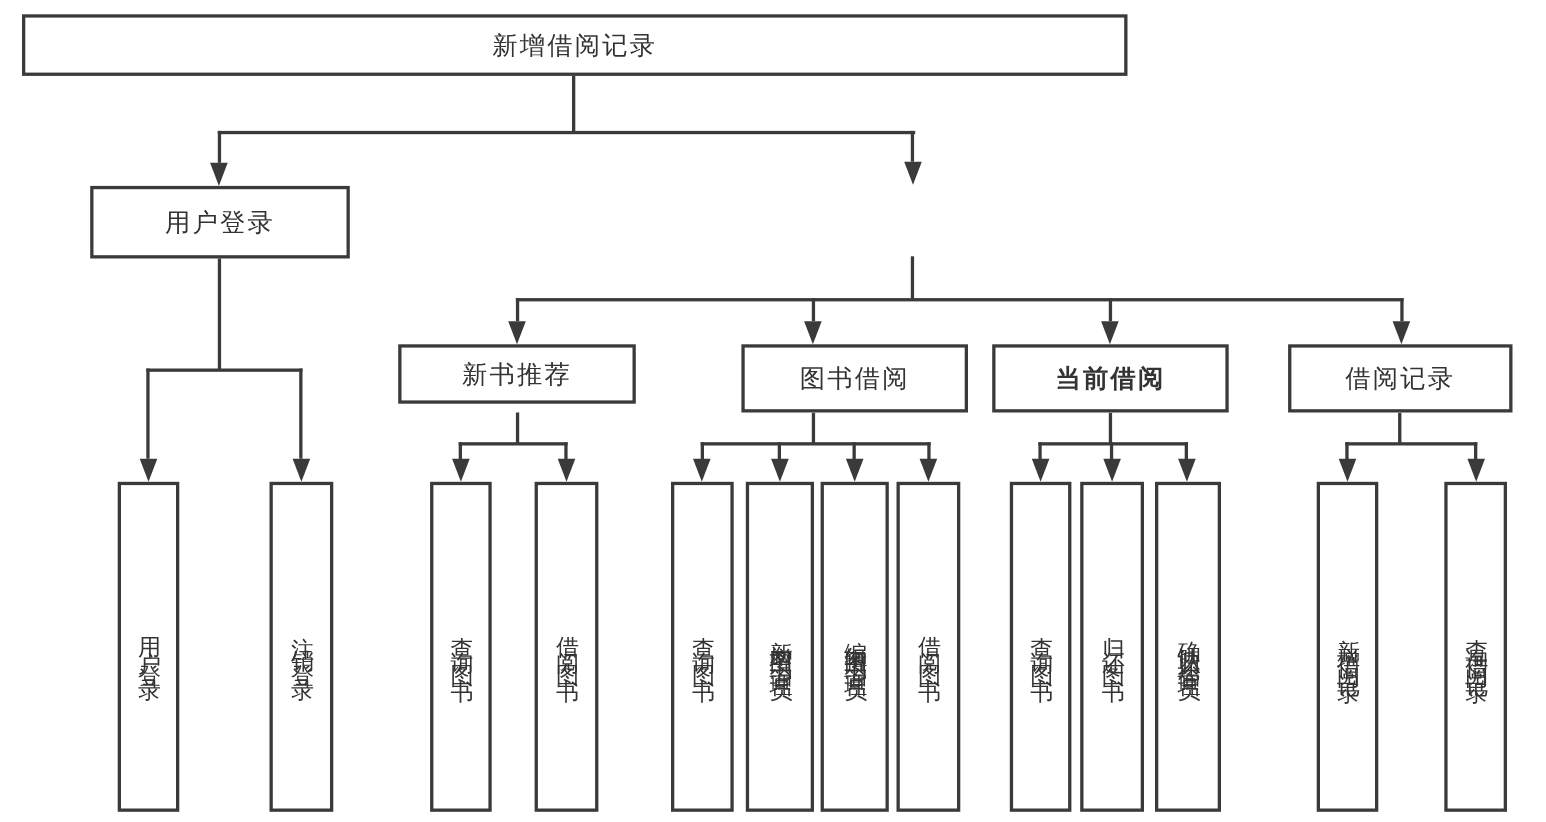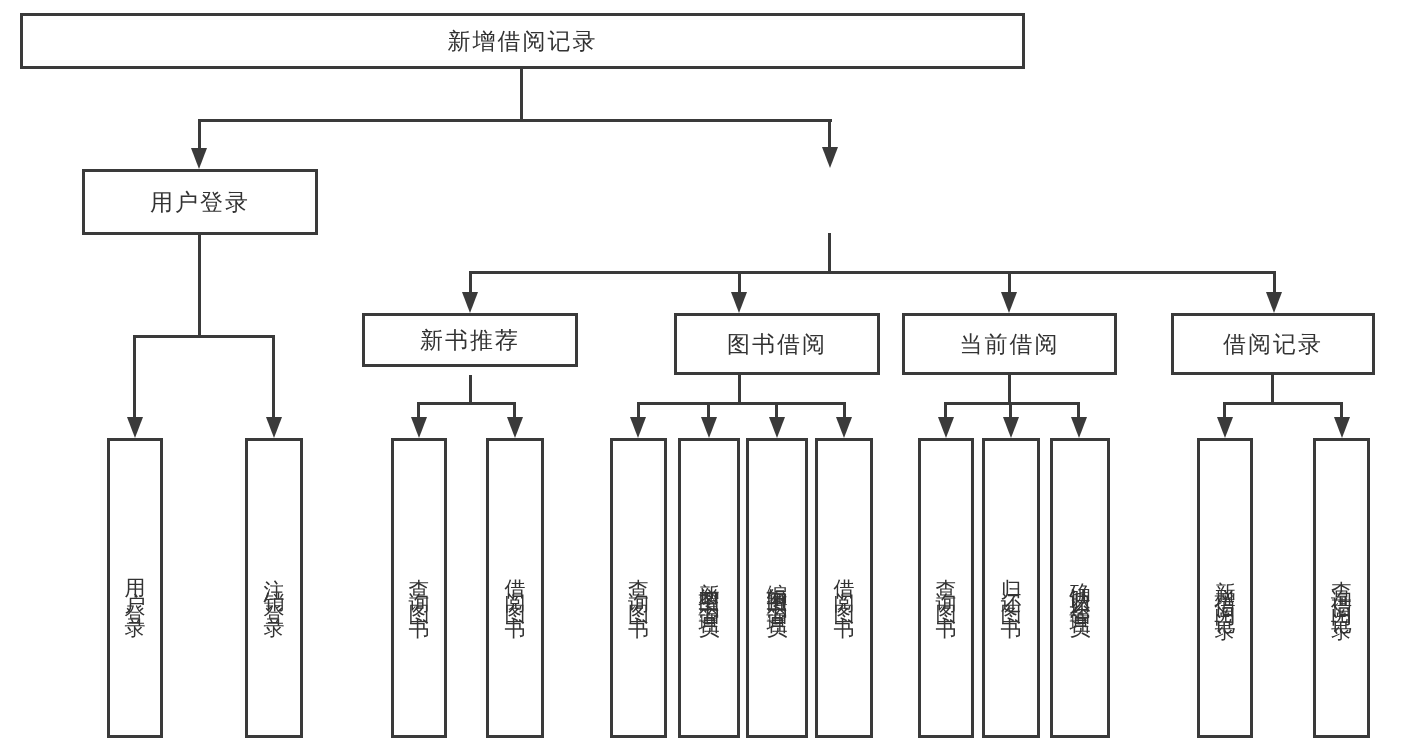--- a/index.html
+++ b/index.html
@@ -71,21 +71,21 @@
 
   <div class="hnode" style="left:20px;top:13px;width:1005px;height:56px;">新增借阅记录</div>
 
   <div class="hnode" style="left:82px;top:169px;width:236px;height:66px;">用户登录</div>
 
 
   <div class="hnode" style="left:362px;top:313px;width:216px;height:54px;">新书推荐</div>
 
   <div class="hnode" style="left:632px;top:313px;width:206px;height:62px;margin-left:42px;">图书借阅</div>
 
-  <div class="hnode" style="left:902px;top:313px;width:215px;height:62px;">当前借阅</div>
+  <div class="hnode" style="left:902px;top:313px;width:215px;height:62px;font-weight:bold;">当前借阅</div>
 
   <div class="hnode" style="left:1171px;top:313px;width:204px;height:62px;">借阅记录</div>
 
   <div class="vnode" style="left:107px;width:56px;">用户登录</div>
   <div class="vnode" style="left:245px;width:58px;">注销登录</div>
 
   <div class="vnode" style="left:391px;width:56px;">查询图书</div>
   <div class="vnode" style="left:486px;width:58px;">借阅图书</div>
 
   <div class="vnode" style="left:610px;width:57px;">查询图书</div>

